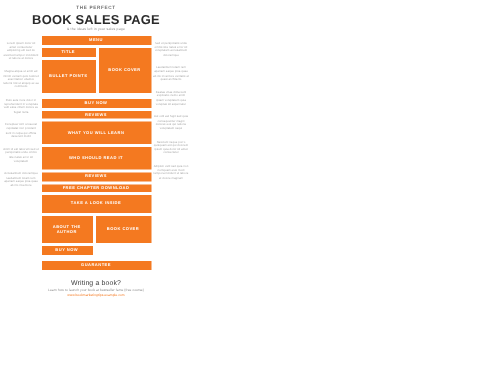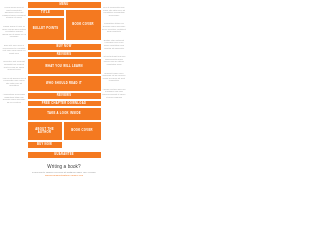--- a/index.html
+++ b/index.html
@@ -91,20 +91,25 @@
   .foot-link {
     font-size: 2.2px; color: #f47920; line-height: 3.2px;
     letter-spacing: 0.05px; text-decoration: none; display: block;
   }
 </style>
 </head>
 <body>
 
 <div id="page">
 
+  <div class="header">
+    <div class="eyebrow">THE PERFECT</div>
+    <div class="title">BOOK SALES PAGE</div>
+    <div class="byline">&amp; the ideas left in your sales page</div>
+  </div>
 
   <div class="body">
 
     <div class="side side-left">
       <div class="note">
           <div class="nt">Lorem ipsum dolor sit amet consectetur adipiscing elit sed do eiusmod tempor incididunt ut labore et dolore</div>
         </div>
       <div class="note">
           <div class="nt">Magna aliqua ut enim ad minim veniam quis nostrud exercitation ullamco laboris nisi ut aliquip ex ea commodo</div>
         </div>

